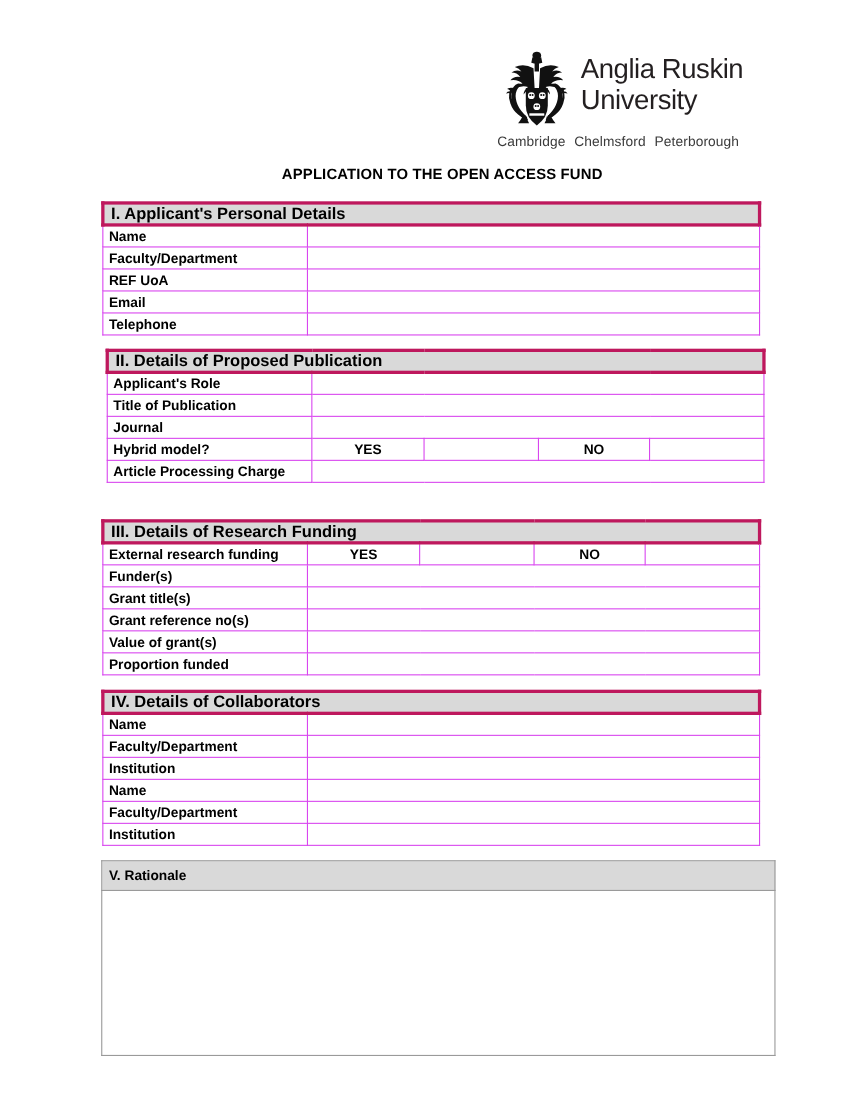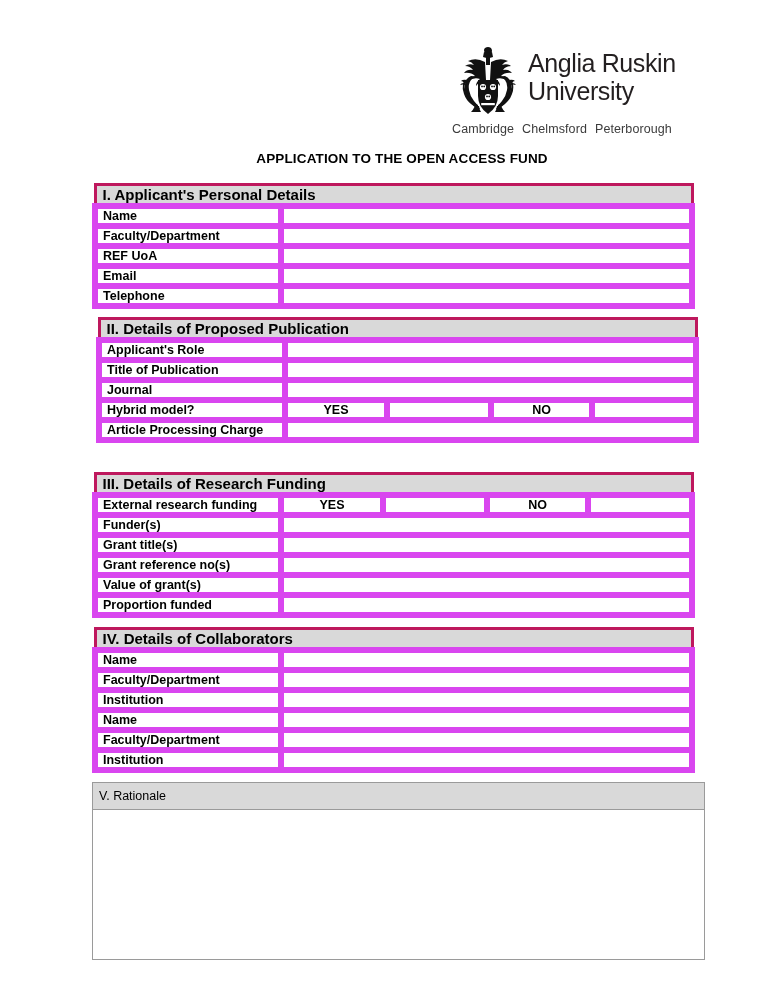--- a/index.html
+++ b/index.html
@@ -76,21 +76,21 @@
   }
 
   
   .form-table {
     position: absolute;
     border-collapse: collapse;
     table-layout: fixed;
     background: #ffffff;
   }
   .form-table td {
-    border: 6px solid #d946ef;
+    border: 1px solid #d946ef;
     height: 20px;
     padding: 0 0 0 5px;
     font-size: 12.5px;
     font-weight: bold;
     vertical-align: middle;
     background: #ffffff;
     box-sizing: border-box;
   }
   .form-table td.section-head {
     background: #d9d9d9;
@@ -121,21 +121,21 @@
     top: 782px;
     width: 613px;
     border-collapse: collapse;
     table-layout: fixed;
   }
   #rationale-table td.section-head {
     background: #d9d9d9;
     border: 1px solid #9a9a9a;
     height: 27px;
     font-size: 12.5px;
-    font-weight: normal;
+    font-weight: bold;
     padding-left: 6px;
     box-sizing: border-box;
   }
   #rationale-table td.rationale-body {
     border: 1px solid #9a9a9a;
     border-top: none;
     height: 141px;
     background: #ffffff;
     vertical-align: top;
     padding: 4px 5px;

